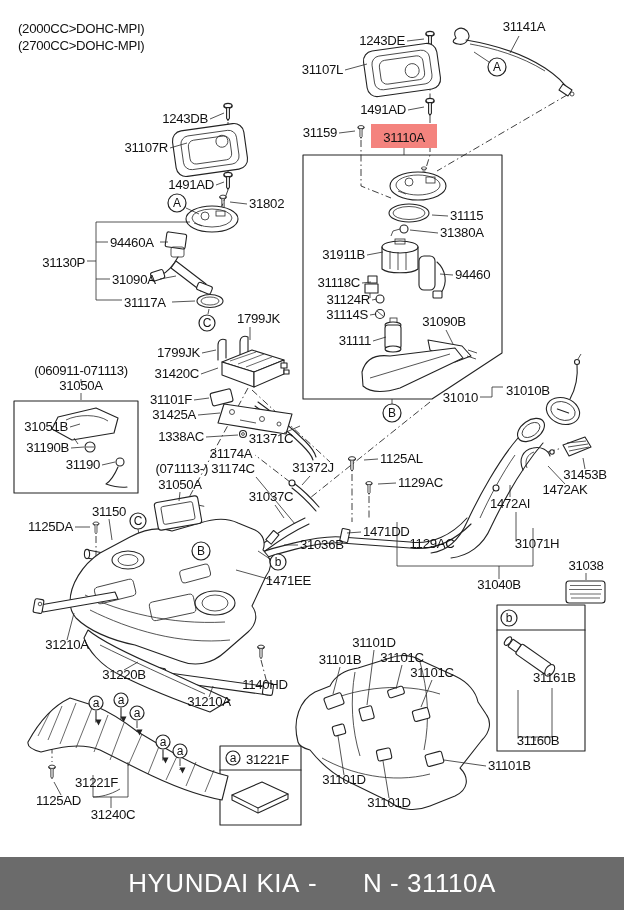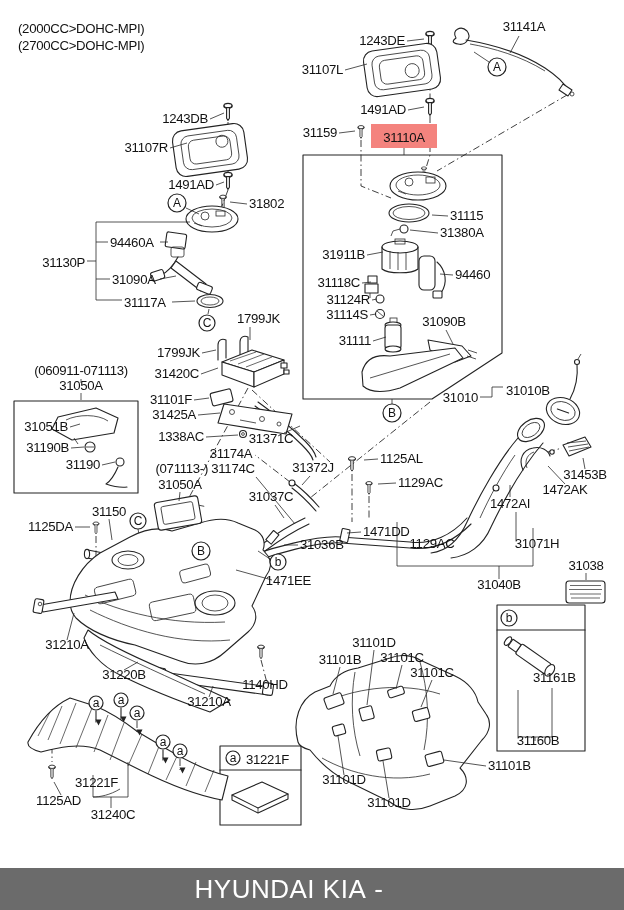--- a/index.html
+++ b/index.html
@@ -8,21 +8,21 @@
   #diagram{position:absolute;left:0;top:0;}
   
   .ln{fill:none;stroke:#232323;stroke-width:1.1;stroke-linecap:round;stroke-linejoin:round;}
   .fw{fill:#ffffff;stroke:#232323;stroke-width:1.1;stroke-linejoin:round;}
   .thin{fill:none;stroke:#2a2a2a;stroke-width:0.8;}
   .dd{fill:none;stroke:#2a2a2a;stroke-width:0.9;stroke-dasharray:7 3 1.5 3;}
   .hatch{fill:none;stroke:#2a2a2a;stroke-width:0.7;}
   #labels-layer text{font-family:"Liberation Sans",sans-serif;font-size:13.2px;fill:#121212;letter-spacing:-0.3px;}
   #callouts-layer circle{fill:#ffffff;stroke:#232323;stroke-width:1.2;}
   #callouts-layer text{font-family:"Liberation Sans",sans-serif;font-size:12px;fill:#121212;text-anchor:middle;}
-  #footer{position:absolute;left:0;bottom:0;width:624px;height:42px;background:#6b6b6b;
+  #footer{position:absolute;left:0;bottom:0;width:624px;height:53px;background:#6b6b6b;
           display:flex;align-items:center;justify-content:center;color:#ffffff;
           font-size:26px;letter-spacing:0.5px;}
   #footer .gap{display:inline-block;width:38px;}
 </style>
 </head>
 <body>
 
 <div id="stage">
   <svg id="diagram" width="624" height="851" viewBox="0 0 624 851" xmlns="http://www.w3.org/2000/svg">
 
@@ -583,14 +583,15 @@
         <text x="180" y="754.8" font-size="11">a</text>
         <circle cx="233" cy="758" r="7"></circle>
         <text x="233" y="761.8" font-size="11">a</text>
       </g>
   </svg>
 
   <div id="footer">
     <span>HYUNDAI  KIA</span>
     <span style="margin:0 8px">-</span>
     <span class="gap"></span>
+    <span>N - 31110A</span>
   </div>
 </div>
 
 </body></html>

